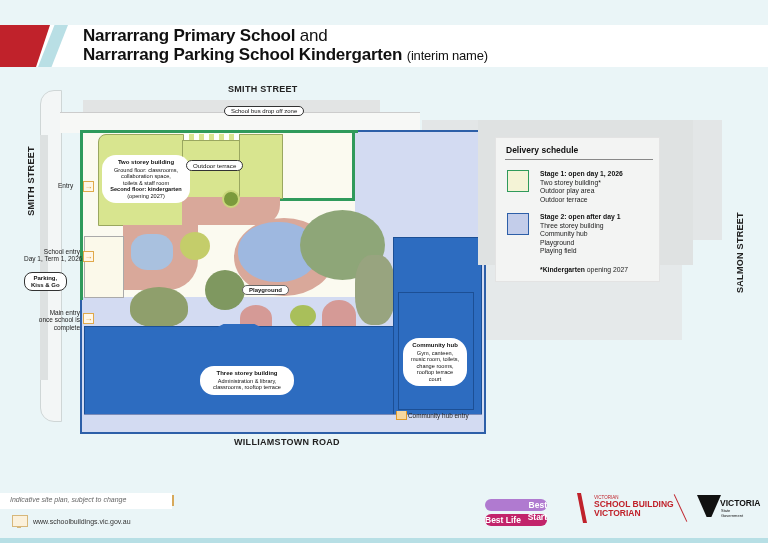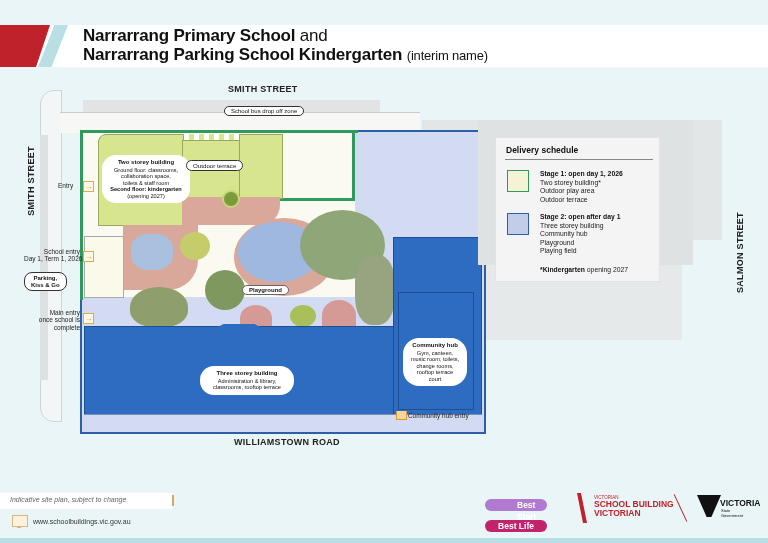--- a/index.html
+++ b/index.html
@@ -175,22 +175,22 @@
 </div>
 
 <div class="abs foot-line"></div>
 <div class="abs foot-italic">Indicative site plan, subject to change</div>
 <div class="abs foot-bar"></div>
 <div class="abs" style="left:12px; top:515px; width:14px; height:10px; border:1px solid #d7b77a; background:#fbf1dc;"></div>
 <div class="abs" style="left:17px; top:526px; width:4px; height:2px; background:#d7b77a;"></div>
 <div class="abs foot-url">www.schoolbuildings.vic.gov.au</div>
 
 <div class="abs" style="left:485px; top:499px; width:62px; height:26px;">
-  <div style="background:#b07ad0; color:#fff; font-weight:bold; font-size:8.5px; border-radius:6px; text-align:left; height:12px; line-height:12px;padding-left:32px;">Best Start</div>
-  <div style="background:#c2236a; color:#fff; font-weight:bold; font-size:8.5px; border-radius:6px; text-align:center; height:12px; line-height:12px; margin-top:9px;">Best Life</div>
+  <div style="background:#b07ad0; color:#fff; font-weight:bold; font-size:8.5px; border-radius:6px; text-align:right; height:12px; line-height:12px;padding-left:32px;">Best Start</div>
+  <div style="background:#c2236a; color:#fff; font-weight:bold; font-size:8.5px; border-radius:6px; height:12px; line-height:12px; margin-top:3px;">Best Life</div>
 </div>
 <div class="abs" style="left:577px; top:493px; width:10px; height:30px; background:#c0222b; clip-path:polygon(0 0,40% 0,100% 100%,60% 100%);"></div>
 <div class="abs" style="left:594px; top:495px; font-size:4.5px; color:#c0222b;">VICTORIAN</div>
 <div class="abs" style="left:594px; top:500px; font-size:8.5px; font-weight:bold; color:#c0222b; line-height:9px;">
   <div>SCHOOL BUILDING</div>
   <div>VICTORIAN</div>
 </div>
 <div class="abs" style="left:680px; top:493px; width:1px; height:30px; background:#c0222b; transform:rotate(-25deg);"></div>
 <div class="abs" style="left:697px; top:495px; width:24px; height:22px; background:#111; clip-path:polygon(0 0,100% 0,60% 100%,40% 100%);"></div>
 <div class="abs" style="left:720px; top:498px; font-size:8.5px; font-weight:bold; color:#111;">VICTORIA</div>

